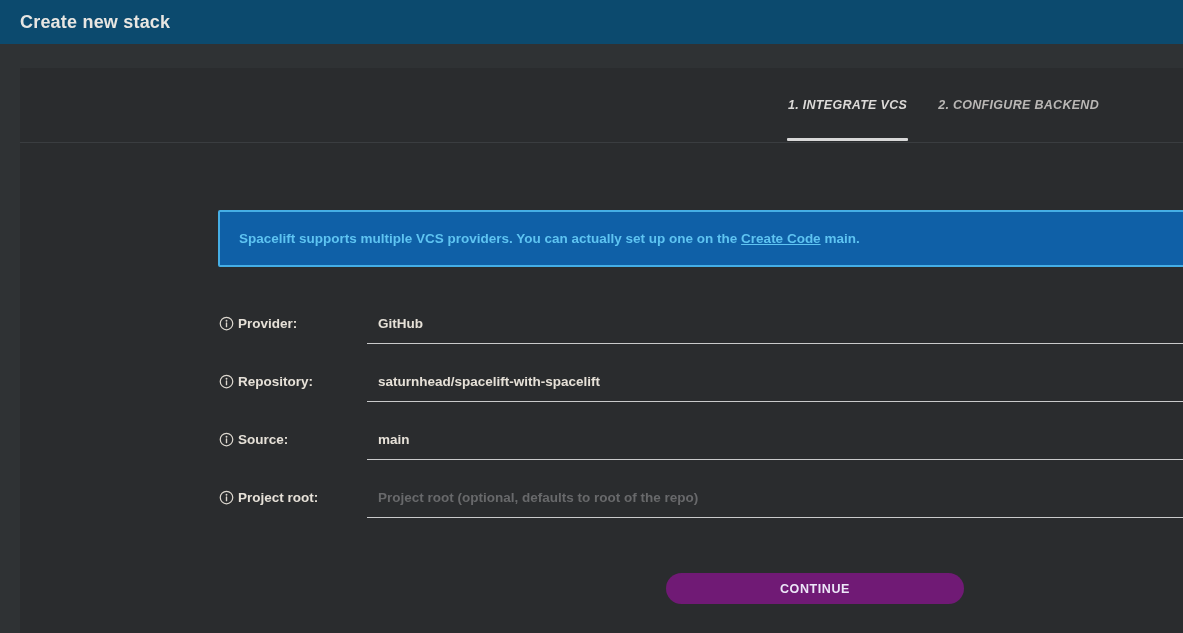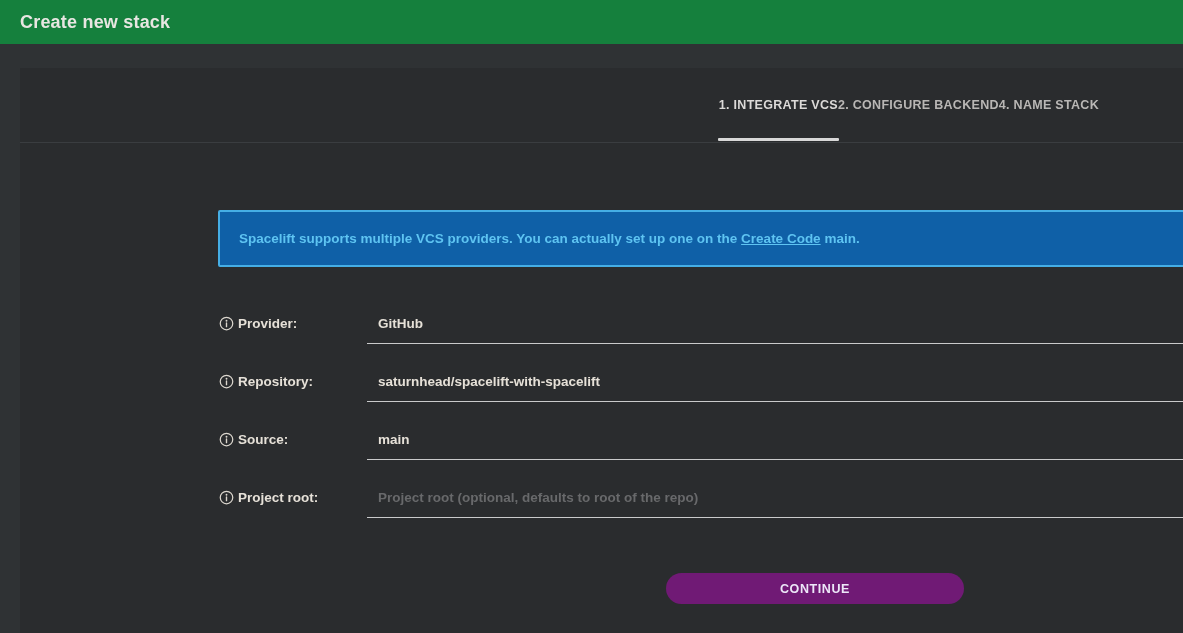--- a/index.html
+++ b/index.html
@@ -5,39 +5,39 @@
   * { margin: 0; padding: 0; box-sizing: border-box; }
   html, body {
     width: 1183px; height: 633px;
     overflow: hidden;
     background: #2f3234;
     font-family: "Liberation Sans", sans-serif;
   }
   
   .topbar {
     position: absolute; left: 0; top: 0; width: 1183px; height: 44px;
-    background: #15803d;
+    background: #0c4a6e;
     display: flex; align-items: center;
     padding-left: 20px;
   }
   .topbar h1 {
     font-size: 18px; font-weight: 700; color: #e8e6e2; letter-spacing: 0.2px;
   }
   
   .panel {
     position: absolute; left: 20px; top: 68px; width: 1163px; height: 565px;
     background: #2a2c2e;
   }
   
   .tabbar {
     position: relative;
     height: 75px;
     border-bottom: 1px solid #3a3d40;
     display: flex; align-items: center; justify-content: flex-end;
-    padding-right: 84px;
+    gap: 31px; padding-right: 84px; font-style: italic;
   }
   .tab {
     position: relative;
     height: 100%;
     display: flex; align-items: center;
     font-size: 12.5px; font-weight: 700; letter-spacing: 0.3px;
     color: #b9b7b5;
     cursor: pointer;
   }
   .tab.active { color: #dcdad8; }
@@ -109,21 +109,20 @@
 
 <header class="topbar">
   <h1>Create new stack</h1>
 </header>
 
 <section class="panel">
 
   <nav class="tabbar">
     <div class="tab active">1. INTEGRATE VCS</div>
     <div class="tab">2. CONFIGURE BACKEND</div>
-    <div class="tab">4. NAME STACK</div>
   </nav>
 
   <div class="banner">
     <p><span>Spacelift supports multiple VCS providers. You can actually set up one on the </span><a>Create Code</a><span> main.</span></p>
   </div>
 
   <div class="form">
 
     <div class="form-row">
       <div class="row-left">

